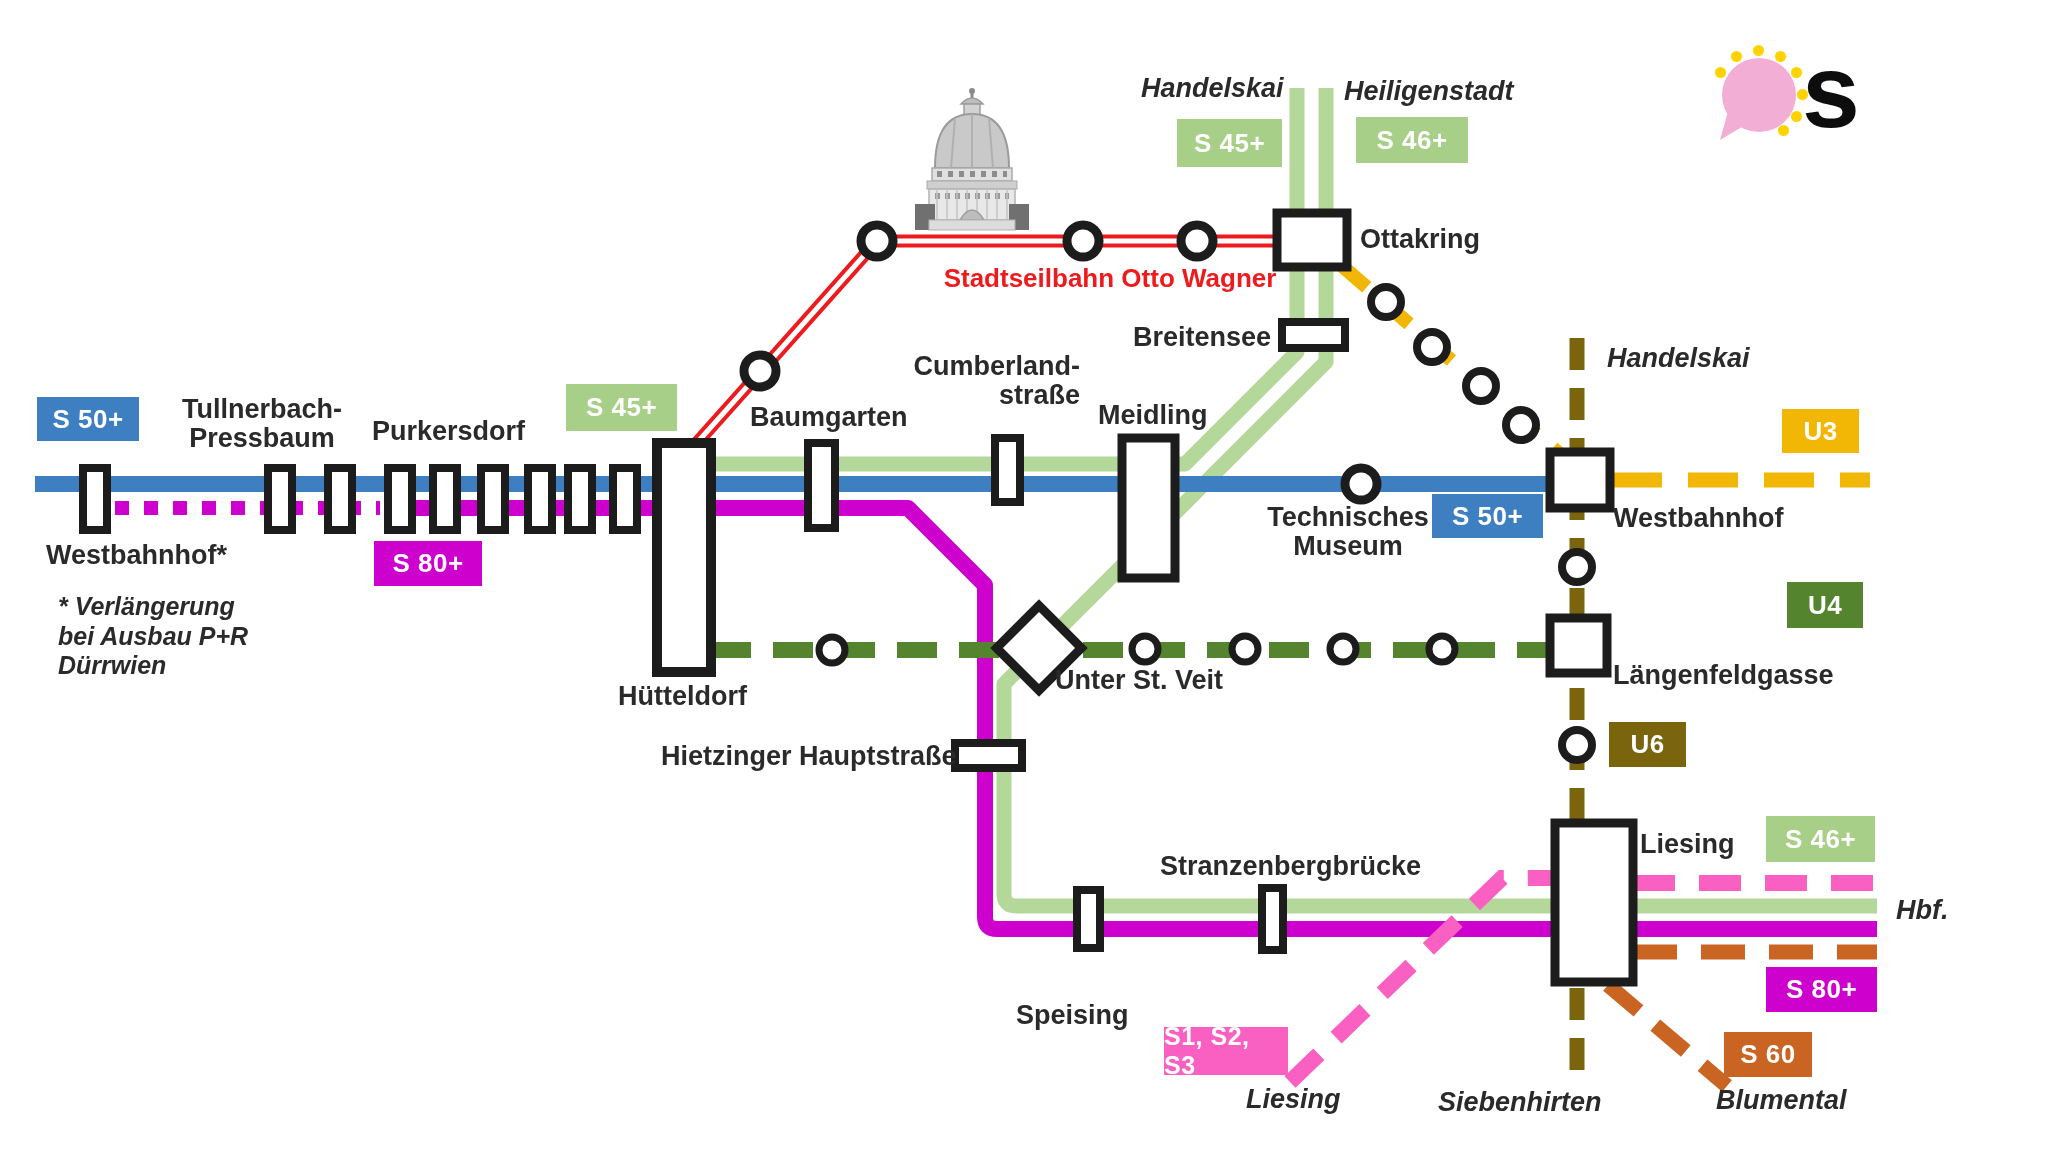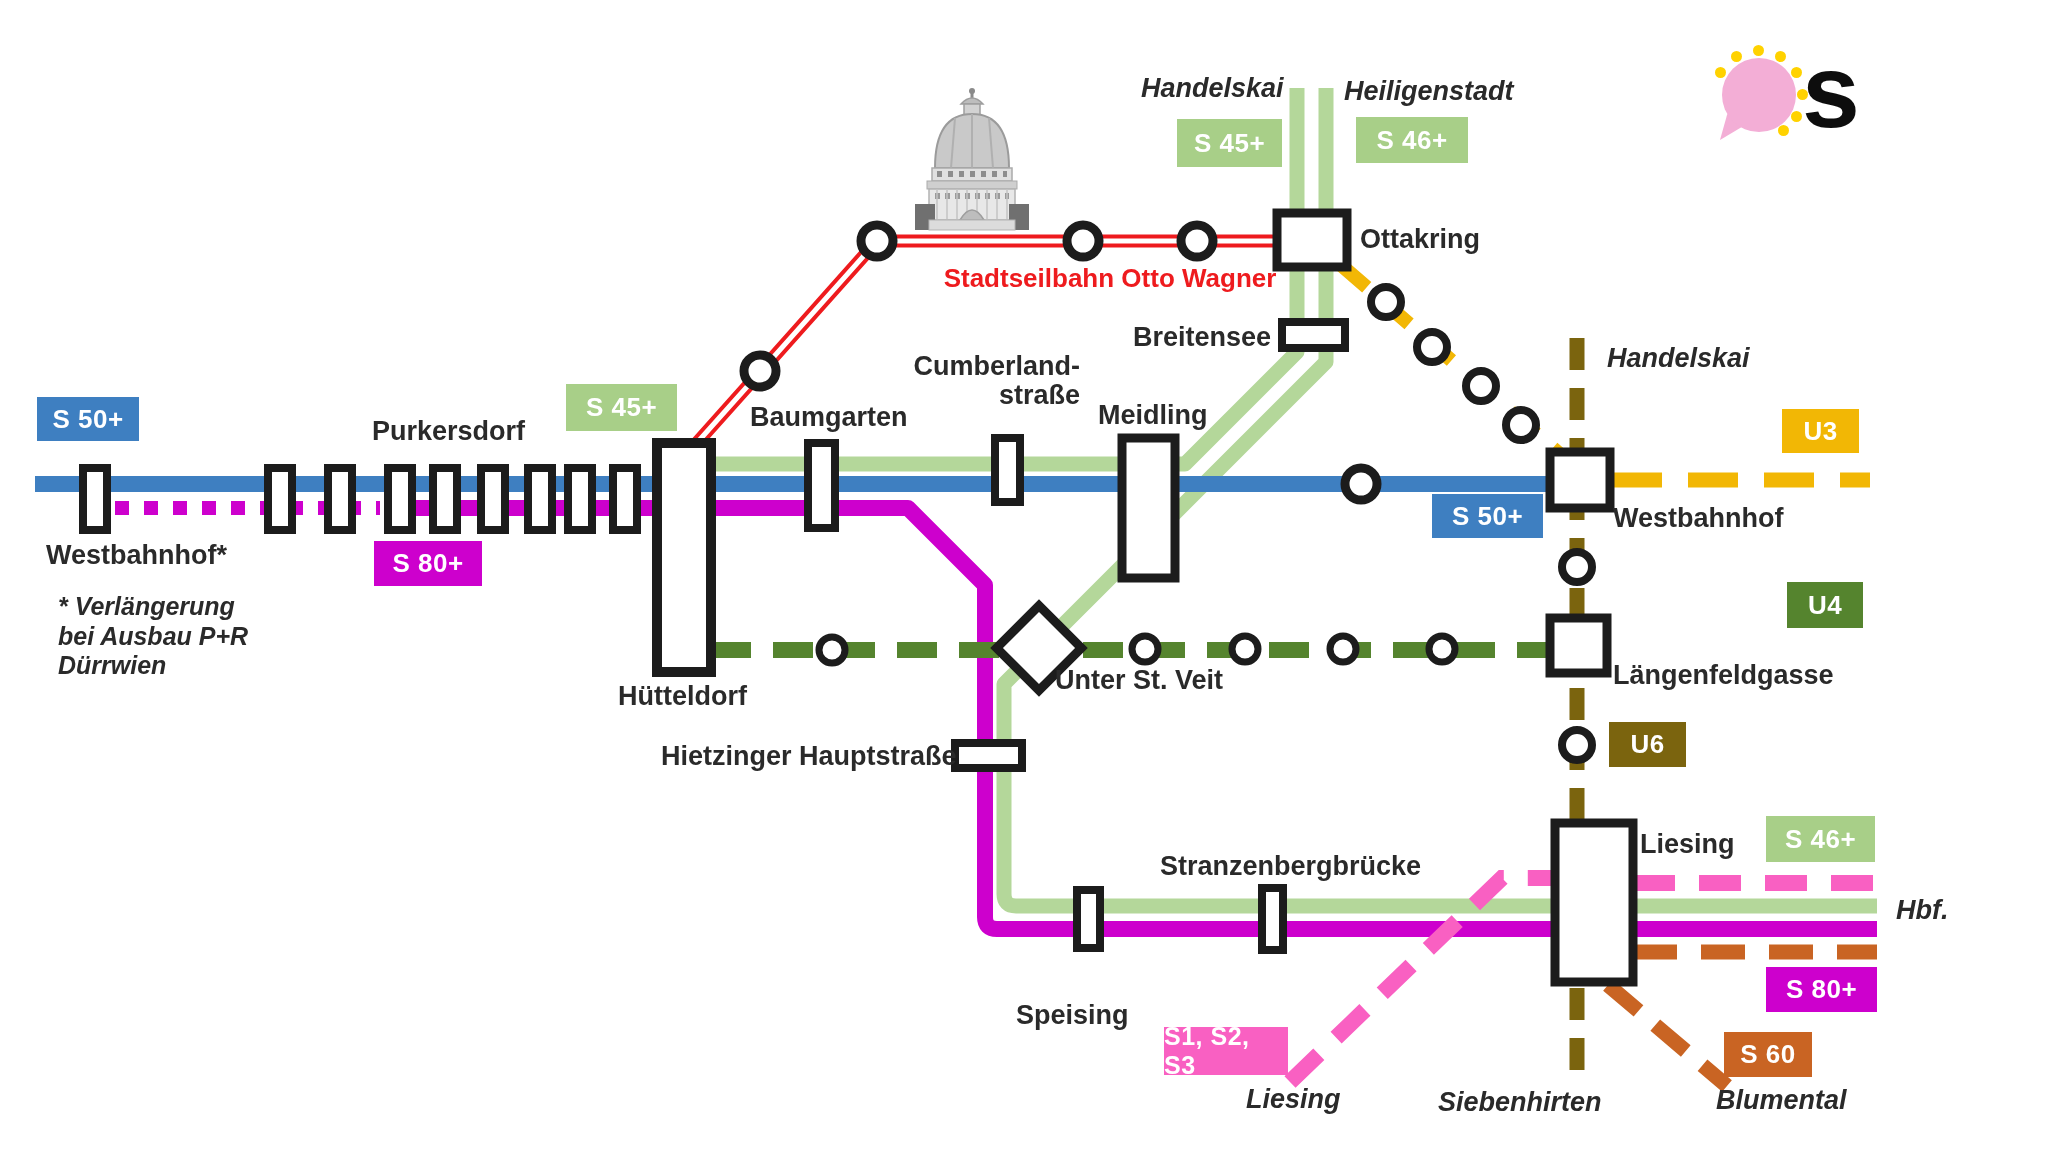--- a/index.html
+++ b/index.html
@@ -134,29 +134,33 @@
 
   <div class="lbl it" style="left:1141px;top:74px;">Handelskai</div>
   <div class="lbl it" style="left:1344px;top:77px;">Heiligenstadt</div>
   <div class="lbl it" style="left:1607px;top:344px;">Handelskai</div>
   <div class="lbl it" style="left:1896px;top:896px;">Hbf.</div>
   <div class="lbl it" style="left:1246px;top:1085px;">Liesing</div>
   <div class="lbl it" style="left:1438px;top:1088px;">Siebenhirten</div>
   <div class="lbl it" style="left:1716px;top:1086px;">Blumental</div>
 
   <div class="lbl" style="left:46px;top:541px;">Westbahnhof*</div>
+  <div class="lbl ctr" style="left:162px;top:395px;width:200px;">Tullnerbach-
+Pressbaum</div>
   <div class="lbl" style="left:372px;top:417px;">Purkersdorf</div>
   <div class="lbl" style="left:618px;top:682px;">Hütteldorf</div>
   <div class="lbl" style="left:750px;top:403px;">Baumgarten</div>
   <div class="lbl ctr" style="left:910px;top:352px;width:170px;text-align:right;">Cumberland-
 straße</div>
   <div class="lbl" style="left:1098px;top:401px;">Meidling</div>
   <div class="lbl" style="left:1133px;top:323px;">Breitensee</div>
   <div class="lbl" style="left:1360px;top:225px;">Ottakring</div>
   <div class="lbl" style="left:1613px;top:504px;">Westbahnhof</div>
+  <div class="lbl ctr" style="left:1258px;top:503px;width:180px;">Technisches
+Museum</div>
   <div class="lbl" style="left:1613px;top:661px;">Längenfeldgasse</div>
   <div class="lbl" style="left:1055px;top:666px;">Unter St. Veit</div>
   <div class="lbl" style="left:661px;top:742px;">Hietzinger Hauptstraße</div>
   <div class="lbl" style="left:1016px;top:1001px;">Speising</div>
   <div class="lbl" style="left:1160px;top:852px;">Stranzenbergbrücke</div>
   <div class="lbl" style="left:1640px;top:830px;">Liesing</div>
 
   <div class="lbl red ctr" style="left:940px;top:264px;width:340px;font-size:26px;">Stadtseilbahn Otto Wagner</div>
   <div class="footnote" style="left:58px;top:592px;">* Verlängerung
 bei Ausbau P+R

